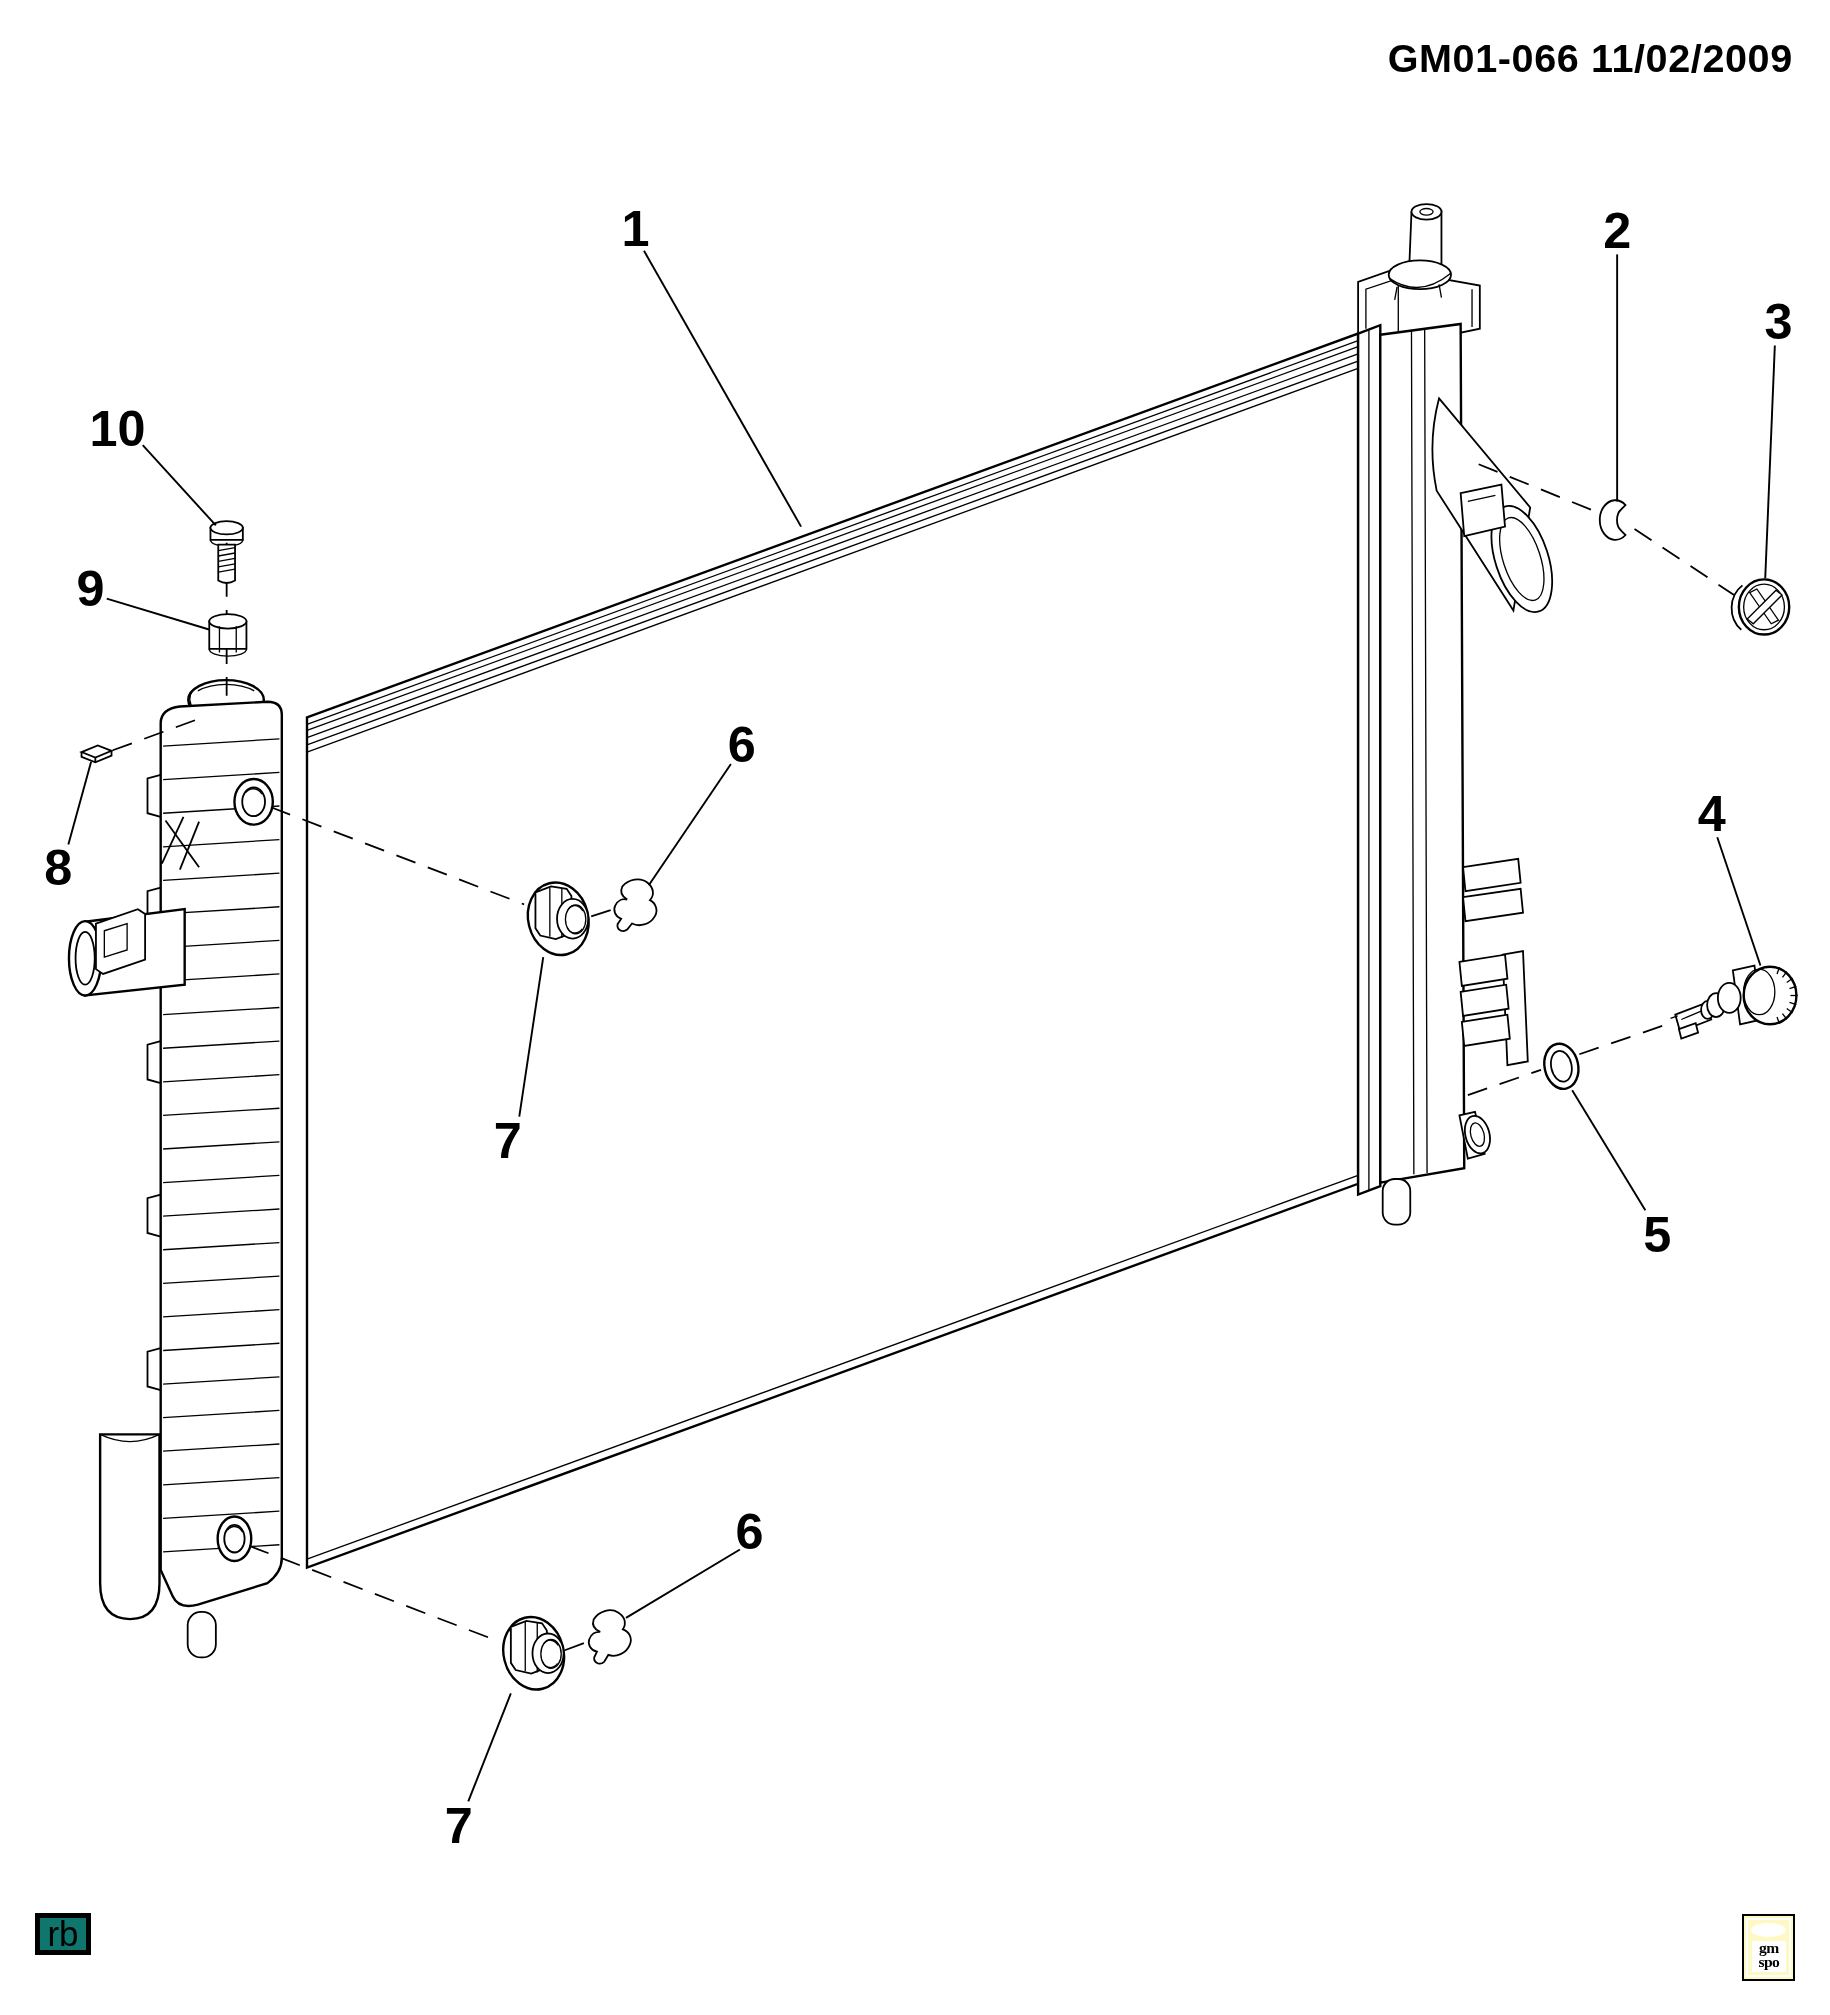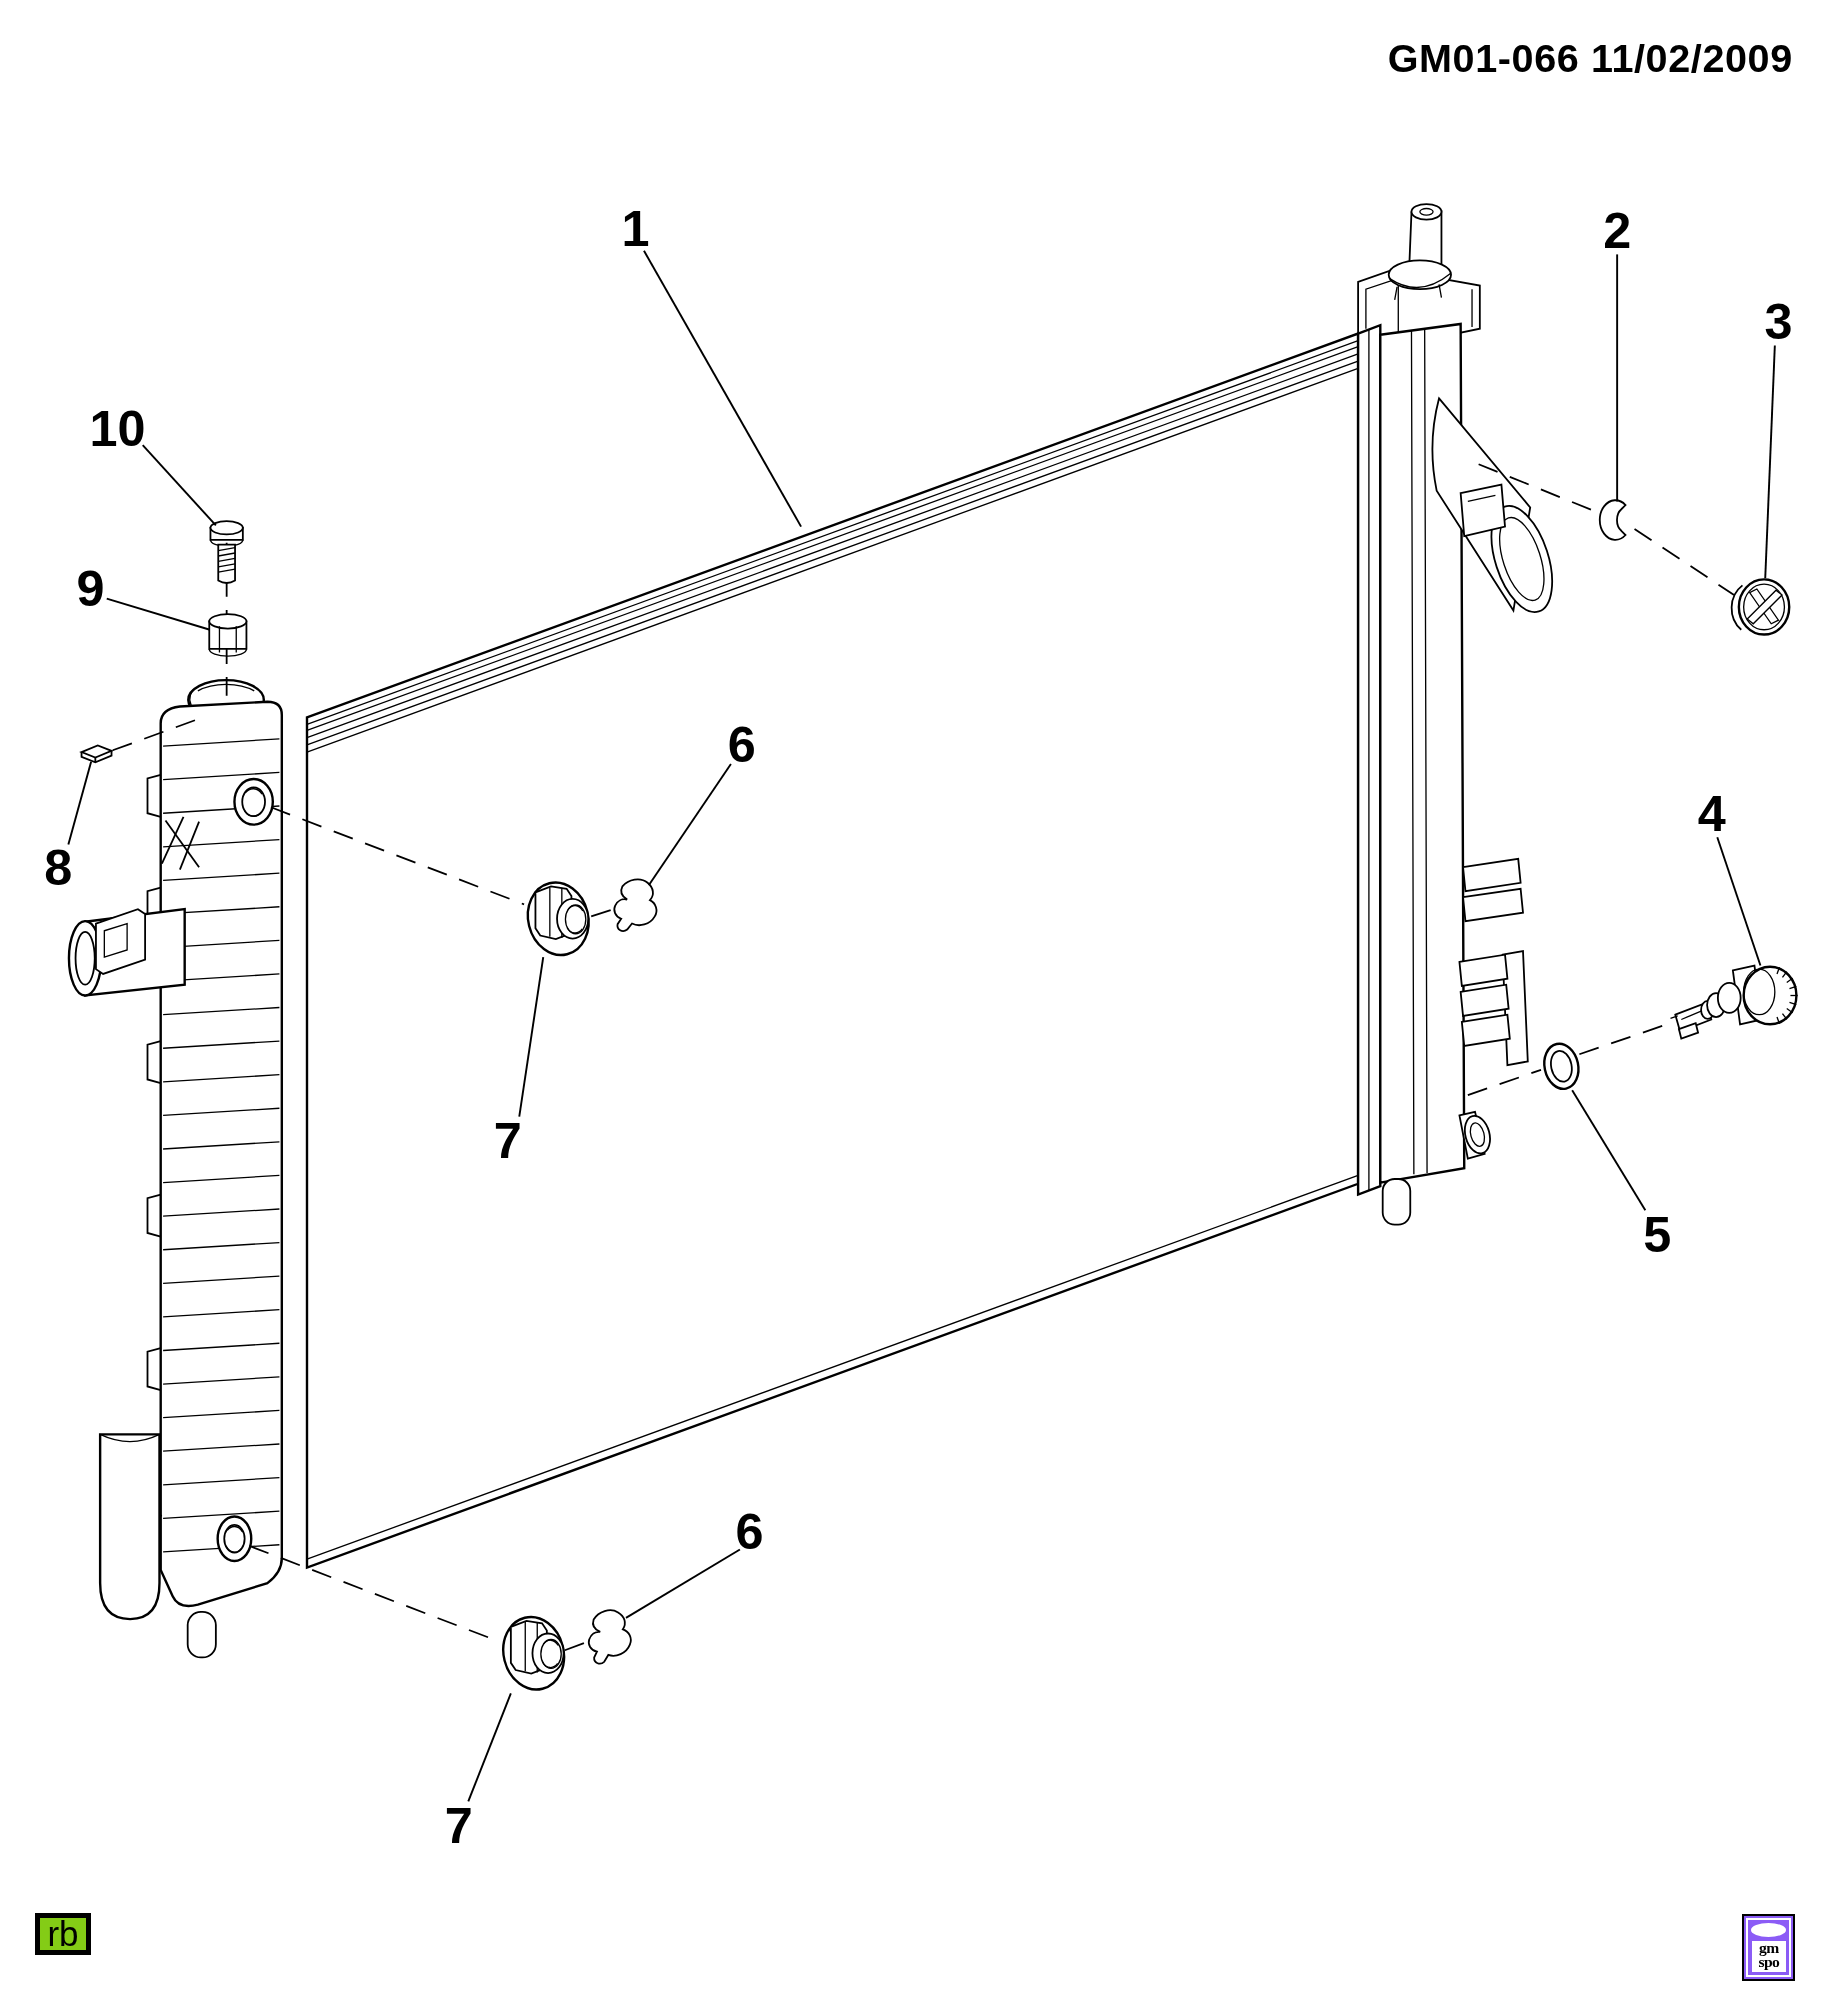--- a/index.html
+++ b/index.html
@@ -8,22 +8,22 @@
   svg{display:block;}
   .ink{stroke:#000;fill:none;}
   .w{stroke:#000;fill:#fff;}
   .thin{stroke-width:2.2;}
   .mid{stroke-width:3;}
   .main{stroke-width:4;}
   .dash{stroke:#000;stroke-width:3;fill:none;stroke-dasharray:34 22;}
   .callout-num{font-family:"Liberation Sans",sans-serif;font-weight:700;font-size:84px;fill:#000;}
   .header-text{font-family:"Liberation Sans",sans-serif;font-weight:700;font-size:66px;fill:#000;letter-spacing:1px;}
   #rb-box{position:absolute;left:35px;top:1913px;width:56px;height:42px;border:5.4px solid #000;box-sizing:border-box;
-          display:flex;align-items:center;justify-content:center;font-size:35px;color:#000;background:#84cc16;}
-  #gmspo{position:absolute;left:1742px;top:1914px;width:53px;height:67px;background:#8b5cf6;box-sizing:border-box;
+          display:flex;align-items:center;justify-content:center;font-size:35px;color:#000;background:#0f766e;}
+  #gmspo{position:absolute;left:1742px;top:1914px;width:53px;height:67px;background:#fef9c3;box-sizing:border-box;
          border:2.4px solid #000;outline:none;}
   #gmspo .inner{position:absolute;left:2.4px;top:2.4px;right:2.4px;bottom:2.4px;border:2.4px solid #fff;}
   #gmspo .oval{position:absolute;left:7.2px;top:6.6px;width:35px;height:14px;background:#fff;border-radius:50%;}
   #gmspo .txt{position:absolute;left:7.8px;top:24.6px;width:34px;height:31px;background:#fff;color:#000;
               font-family:"Liberation Serif",serif;font-weight:700;font-size:15.6px;line-height:14.4px;
               text-align:center;letter-spacing:-0.6px;}
 </style>
 </head>
 <body>
 

